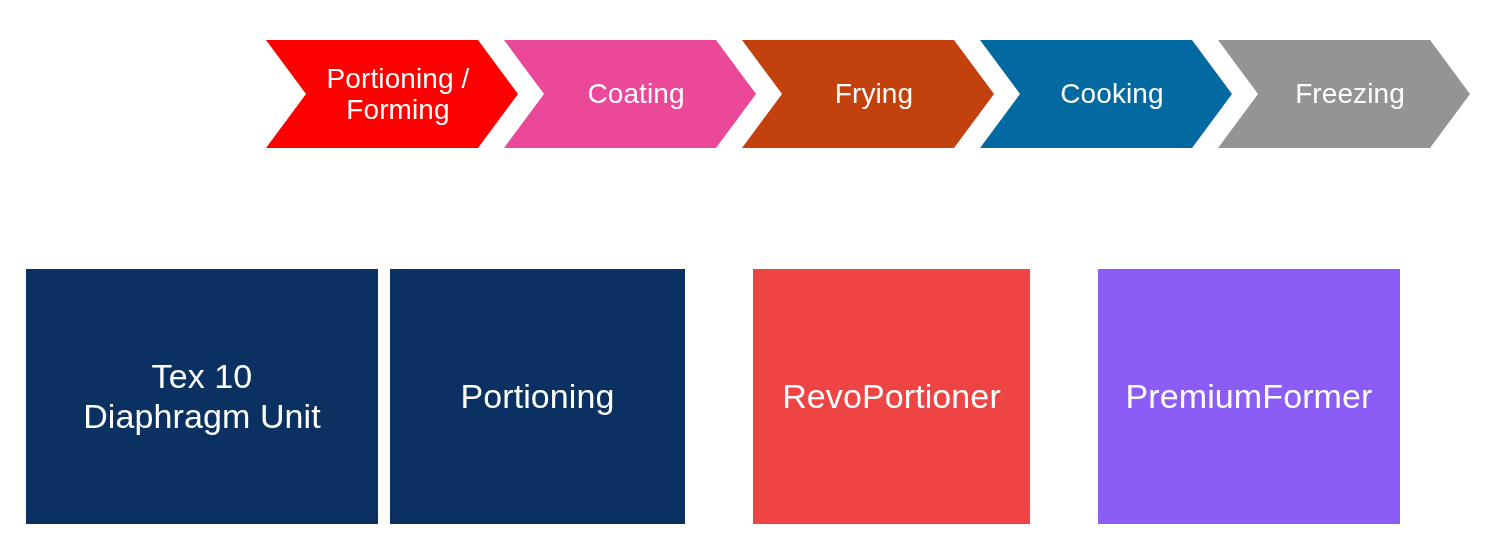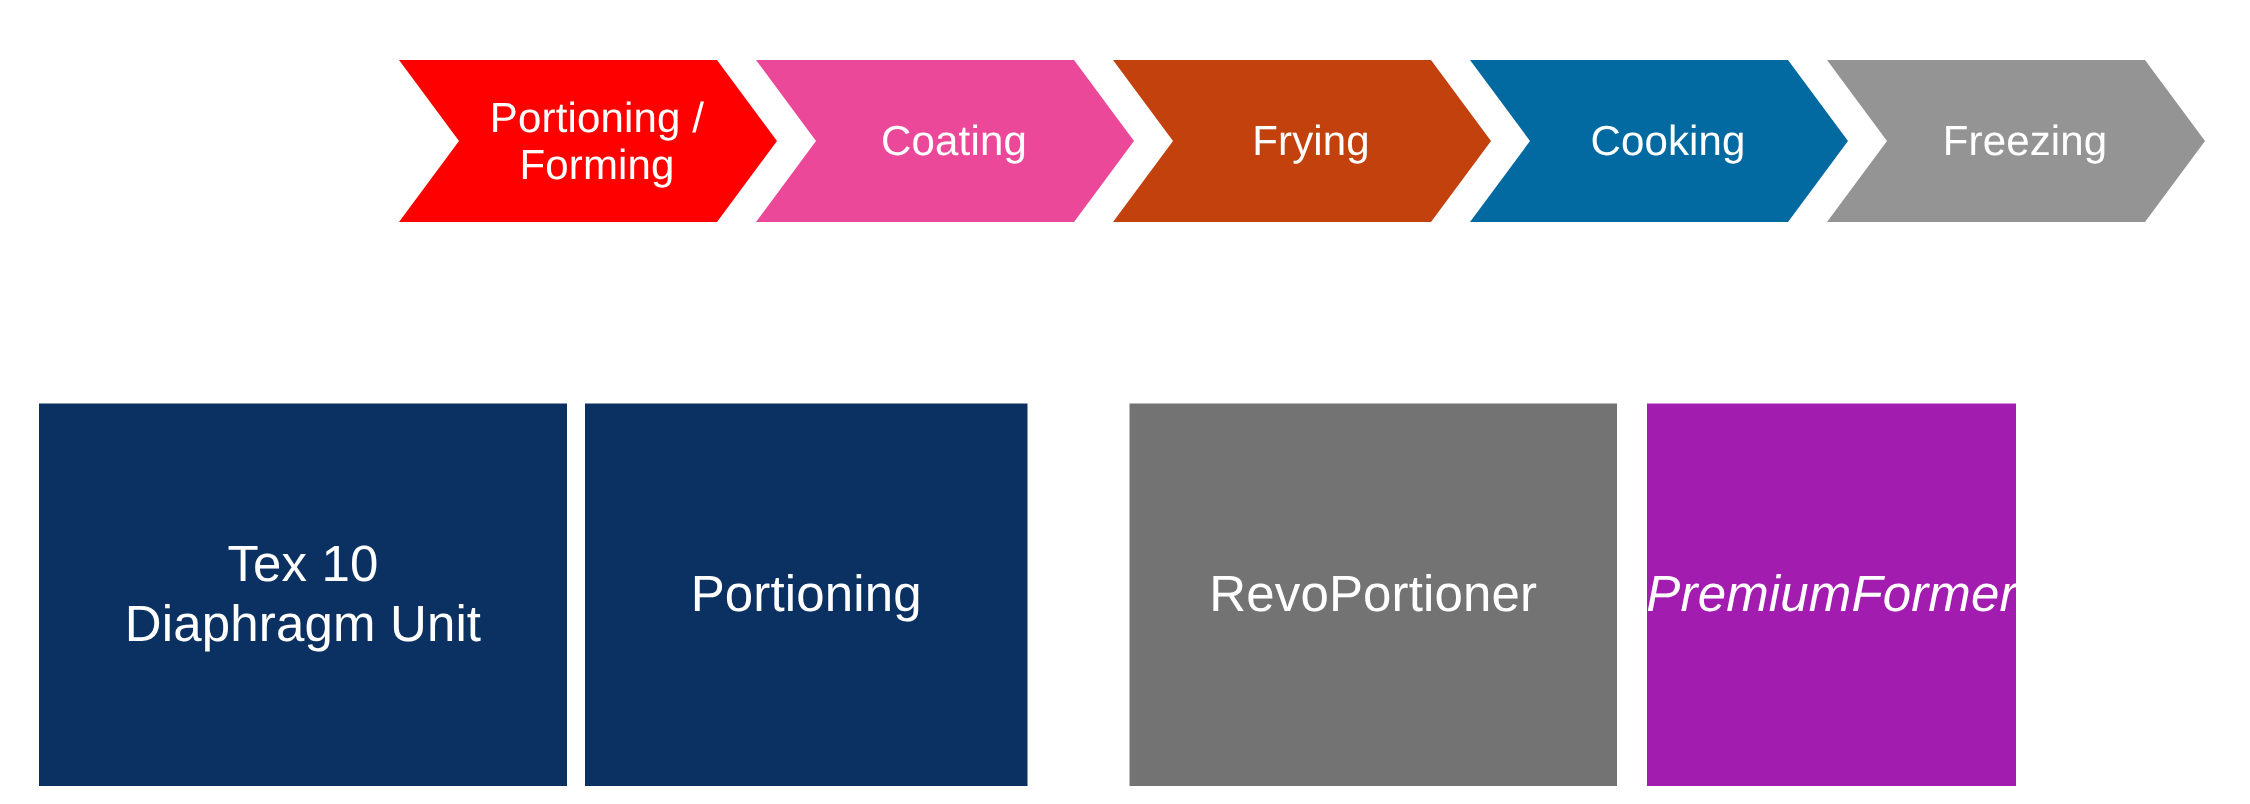--- a/index.html
+++ b/index.html
@@ -117,23 +117,23 @@
 
     <div class="product-box" style="background-color: rgb(10, 49, 97); left: 26px; width: 352px;">
       <span class="product-label">Tex 10
 Diaphragm Unit</span>
     </div>
 
     <div class="product-box" style="background-color: rgb(10, 49, 97); left: 390px; width: 295px;">
       <span class="product-label">Portioning</span>
     </div>
 
-    <div class="product-box" style="background-color: #737373; left: 753px; width: 325px;">
+    <div class="product-box" style="background-color: #ef4444; left: 753px; width: 277px;">
       <span class="product-label">RevoPortioner</span>
     </div>
 
-    <div class="product-box" style="background-color: #a21caf; left: 1098px; width: 246px; font-style: italic;">
+    <div class="product-box" style="background-color: #8b5cf6; left: 1098px; width: 302px;">
       <span class="product-label">PremiumFormer</span>
     </div>
 
   </div>
 
 </div>
 
 </body></html>

